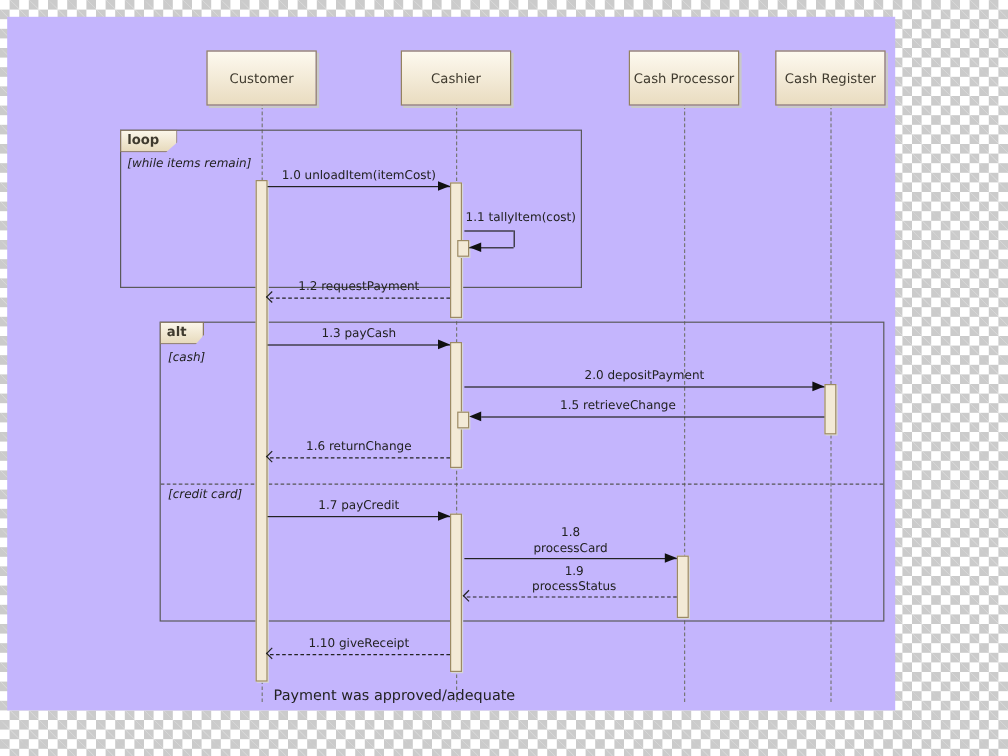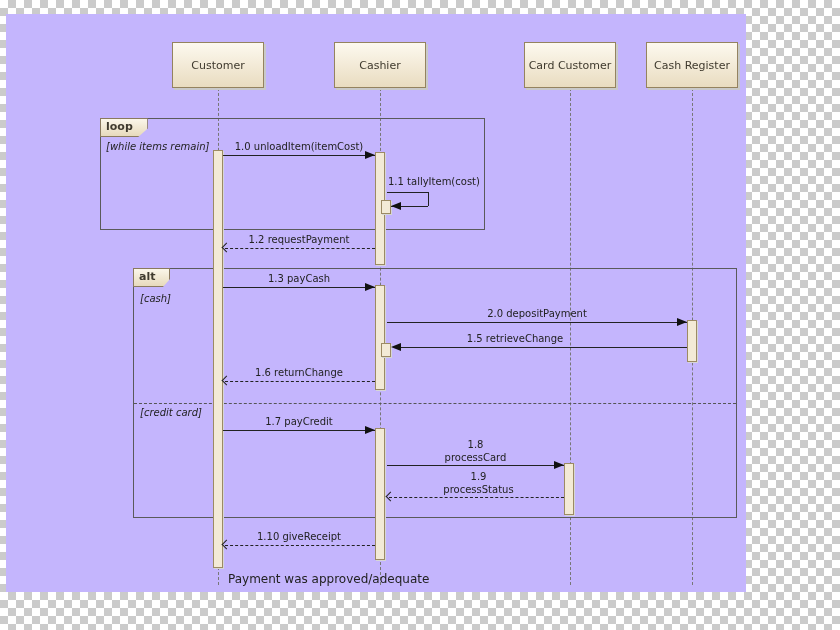--- a/index.html
+++ b/index.html
@@ -50,24 +50,24 @@
 
 <div class="canvas">
 
   <div class="lifeline" style="left:212px;top:74px;height:497px"></div>
   <div class="lifeline" style="left:374px;top:74px;height:497px"></div>
   <div class="lifeline" style="left:564px;top:74px;height:497px"></div>
   <div class="lifeline" style="left:686px;top:74px;height:497px"></div>
 
   <div class="head" style="left:166px;top:28px">Customer</div>
   <div class="head" style="left:328px;top:28px">Cashier</div>
-  <div class="head" style="left:518px;top:28px">Card Customer</div>
+  <div class="head" style="left:518px;top:28px">Cash Processor</div>
   <div class="head" style="left:640px;top:28px">Cash Register</div>
 
-  <div class="frag" style="left:94px;top:104px;width:385px;height:112px">
+  <div class="frag" style="left:94px;top:94px;width:385px;height:132px">
     <div class="frag-op">loop</div>
     <div class="guard" style="left:5px;top:22px">[while items remain]</div>
   </div>
 
   <div class="frag" style="left:127px;top:254px;width:604px;height:250px">
     <div class="frag-op">alt</div>
     <div class="guard" style="left:6px;top:24px">[cash]</div>
     <div class="divider" style="top:134px"></div>
     <div class="guard" style="left:6px;top:138px">[credit card]</div>
   </div>

